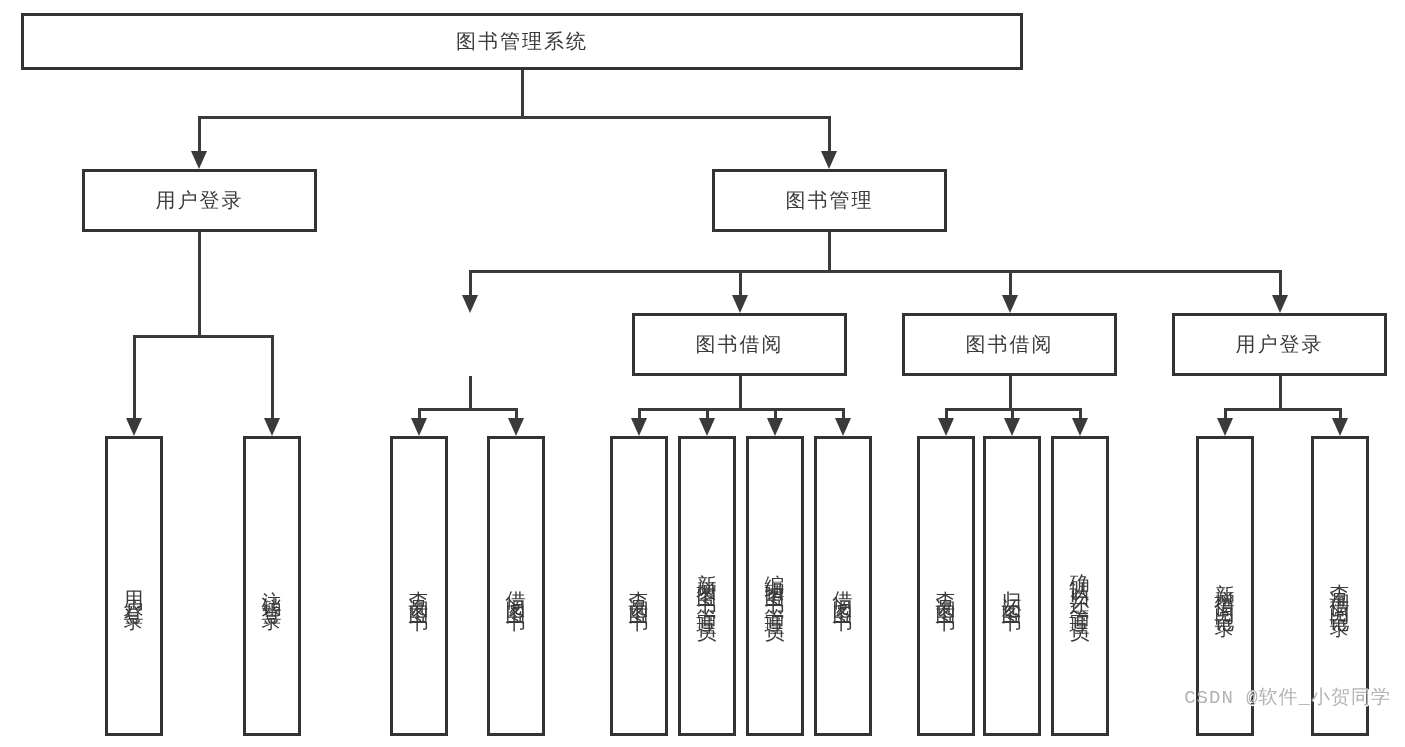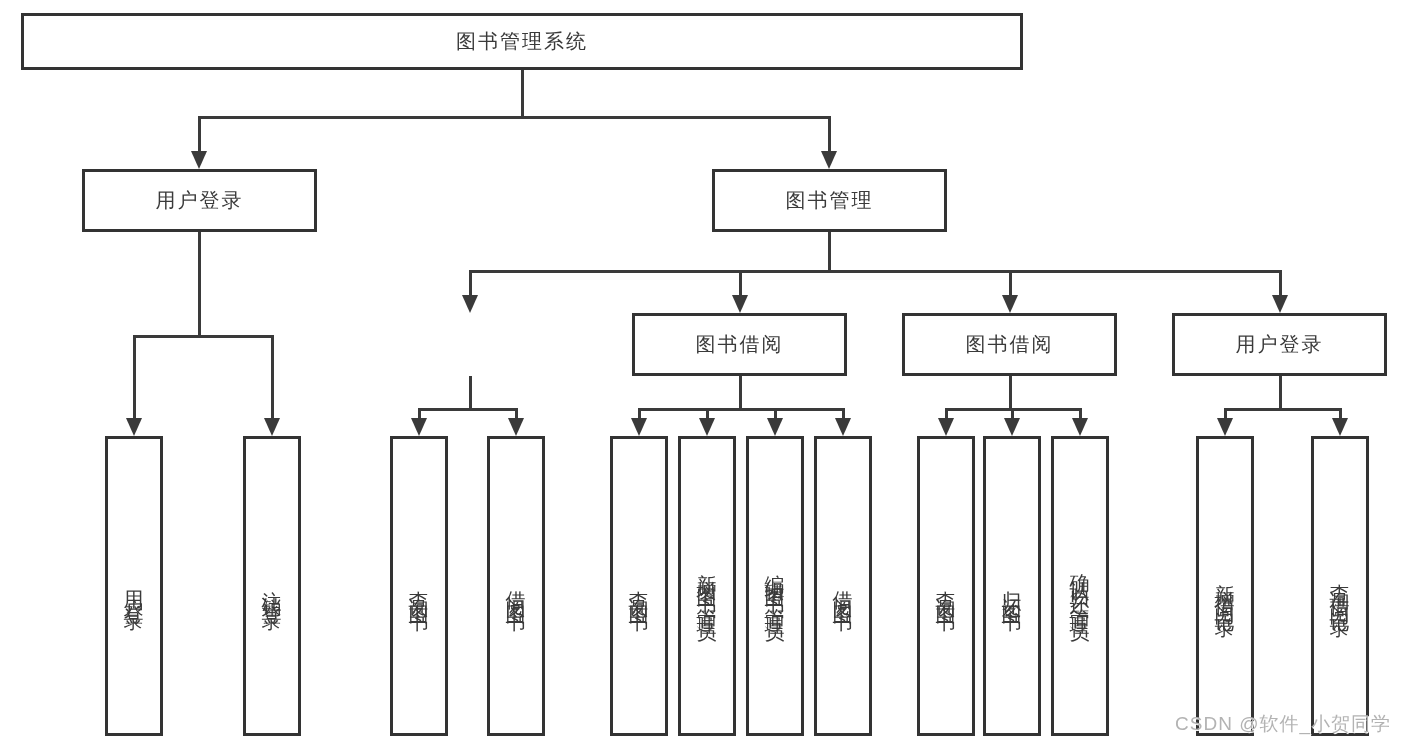--- a/index.html
+++ b/index.html
@@ -35,26 +35,27 @@
   .arrow {
     position:absolute;
     width:0; height:0;
     border-left:8px solid transparent;
     border-right:8px solid transparent;
     border-top:18px solid #3a3a3a;
   }
   .watermark {
     position:absolute;
     right:14px;
-    top:711px;
+    top:684px;
     font-size:19px;
     color:#b3b3b3;
     letter-spacing:1px;
     z-index:5;
     text-shadow:1px 1px 0 #ffffff;
+    font-family:Liberation Mono, monospace;
   }
 </style>
 </head>
 <body>
 
 <div id="canvas">
 
   <div class="box hbox" style="left:21px; top:13px; width:1002px; height:57px;">图书管理系统</div>
 
   <div class="line" style="left:521px; top:70px; width:3px; height:47px;"></div>

